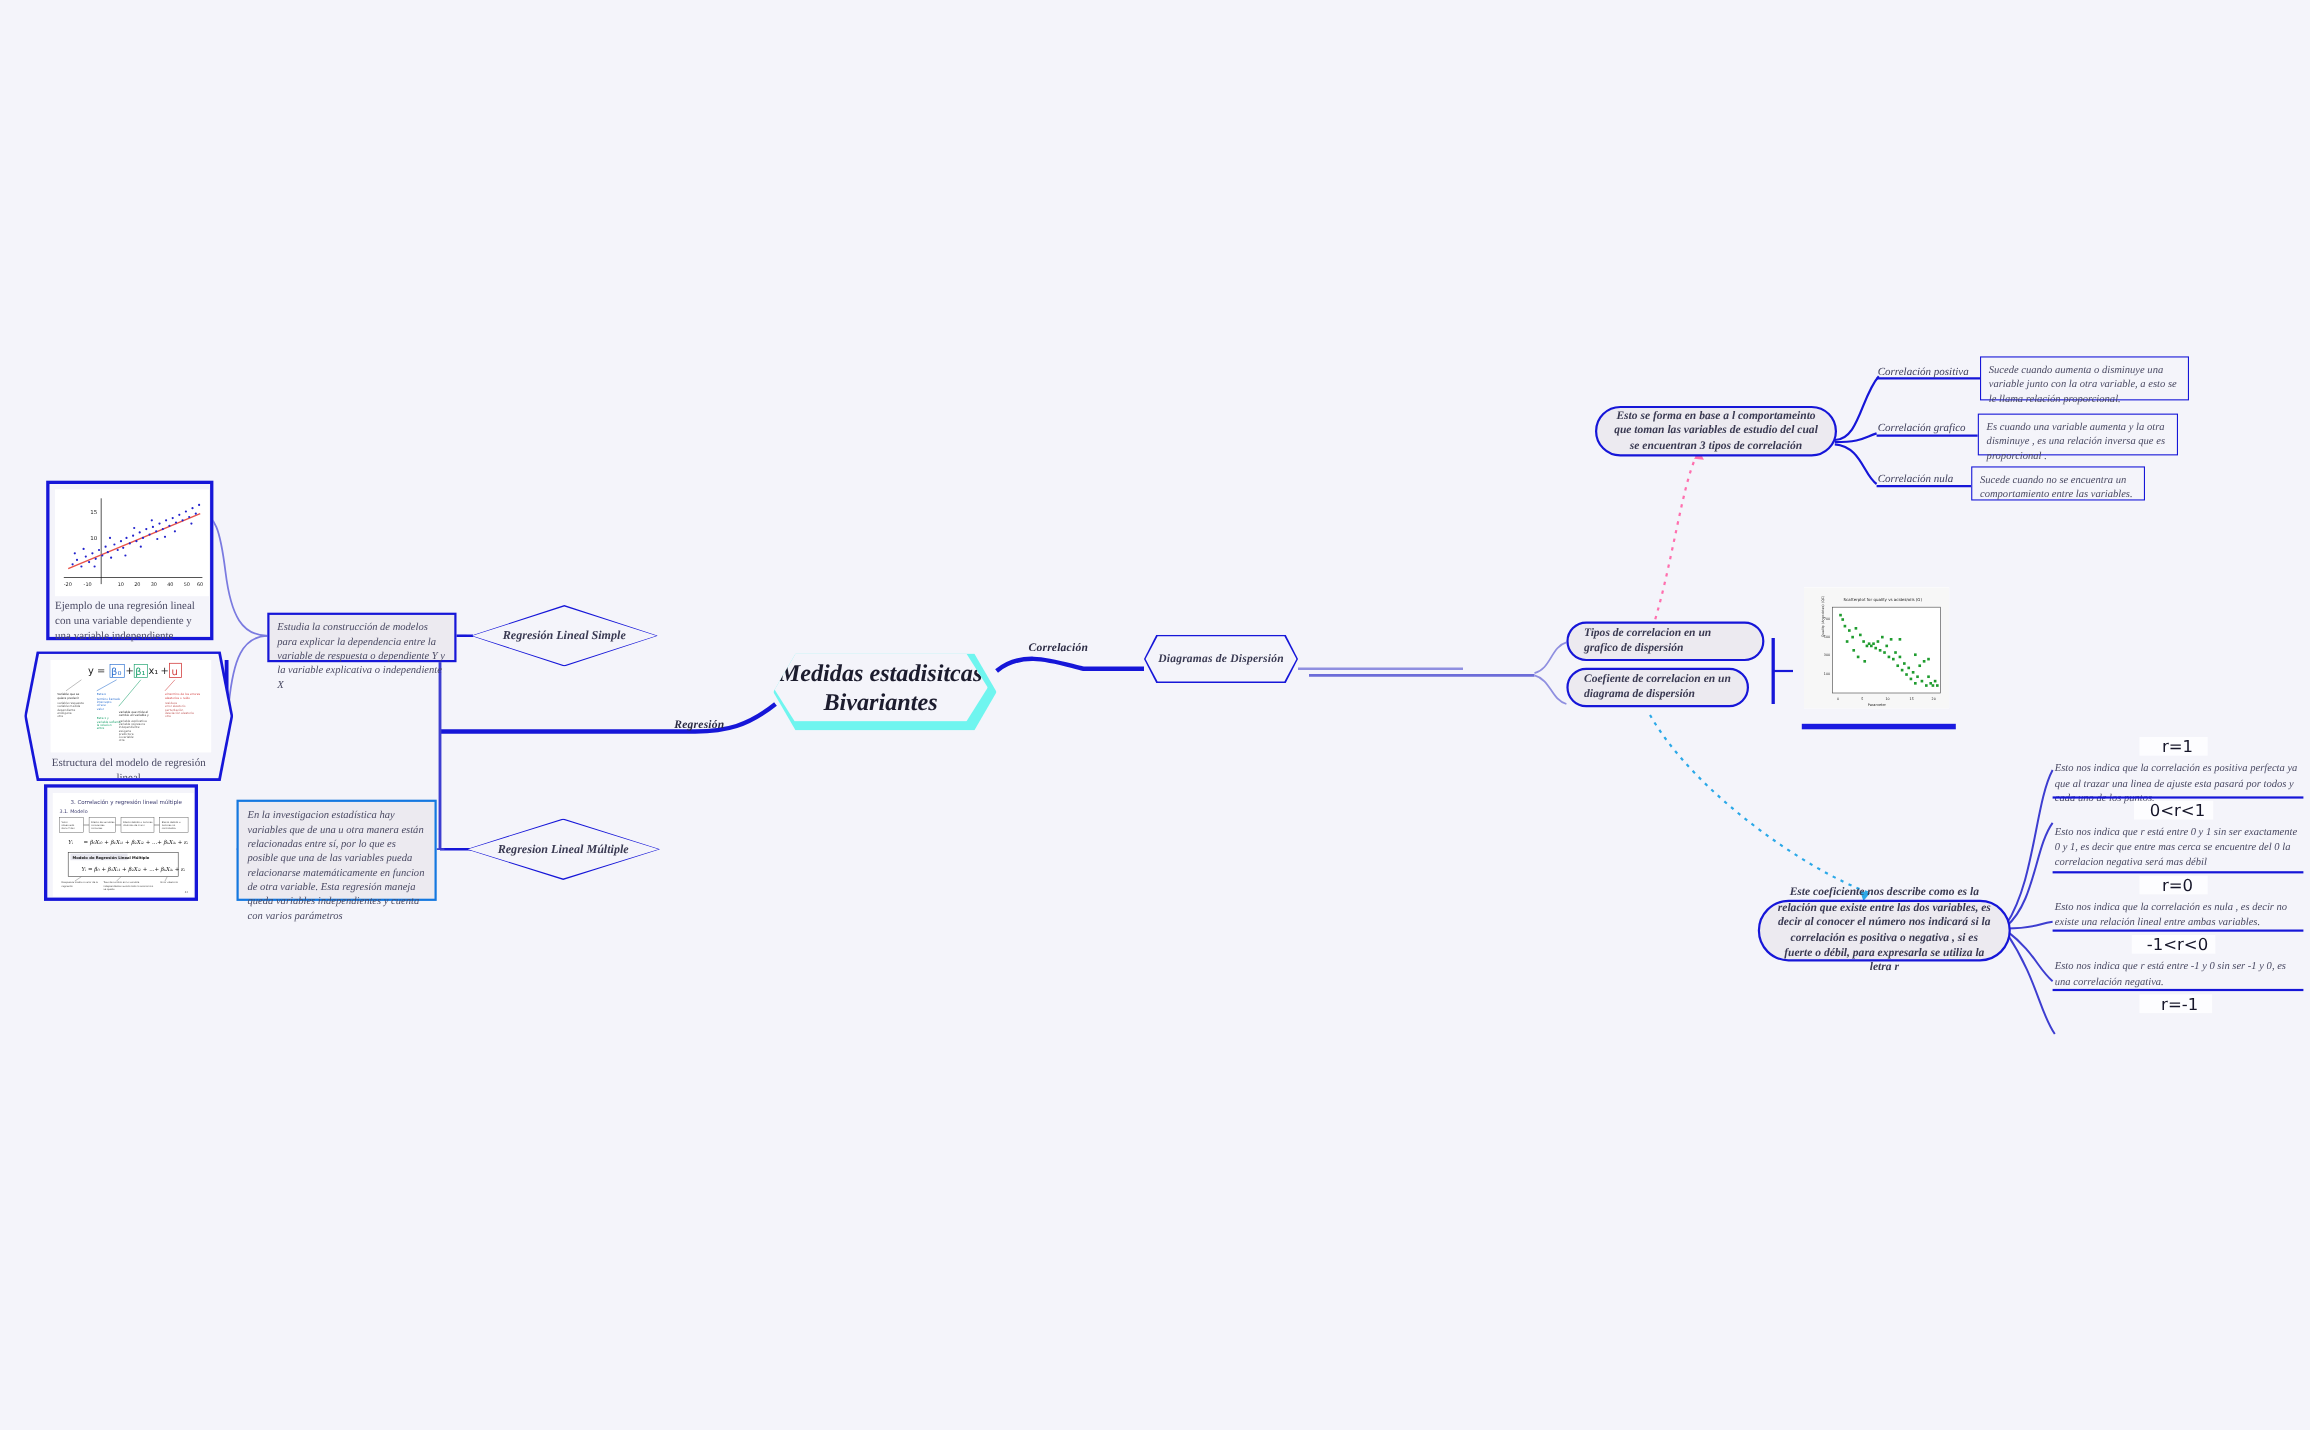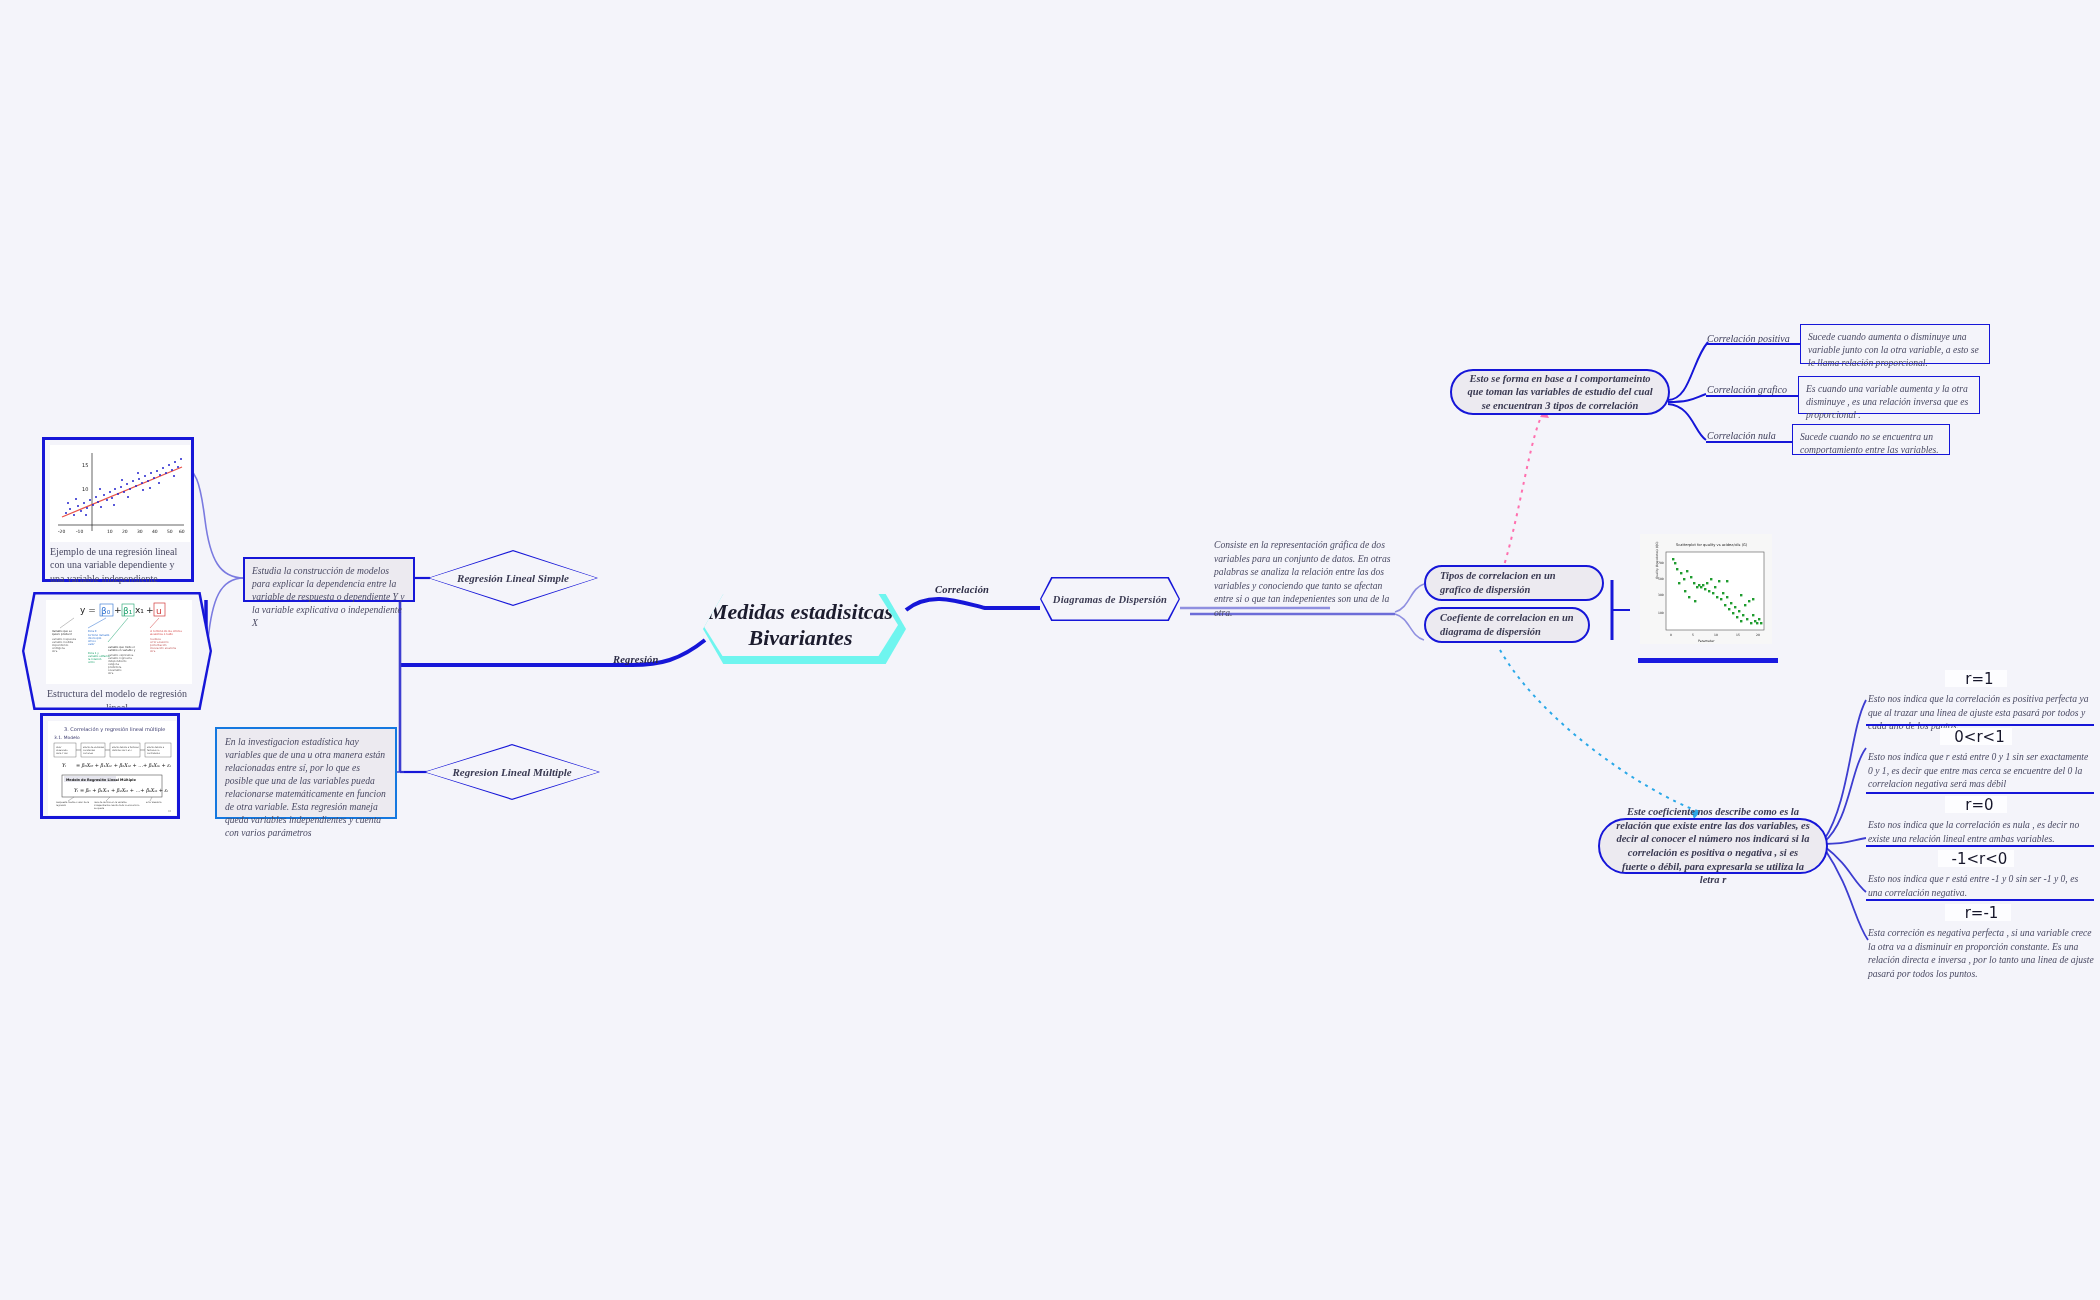--- a/index.html
+++ b/index.html
@@ -345,21 +345,20 @@
       <line x1="62" y1="76" x2="58" y2="80" stroke="#666" stroke-width="0.4"></line>
       <line x1="104" y1="76" x2="102" y2="80" stroke="#666" stroke-width="0.4"></line>
       <text x="120" y="91" font-size="2.4" font-family="DejaVu Sans" fill="#666">42</text>
     </svg>
   </div>
 
   <div class="hexnode-wrap" style="left:1040px;top:577px;width:140px;height:44px;">
     <div class="hexnode">Diagramas de Dispersión</div>
   </div>
 
-  <div class="plaintext" style="left:1214px;top:538px;width:180px;">Consiste en la representación gráfica de dos variables para un conjunto de datos. En otras palabras se analiza la relación entre las dos variables y conociendo que tanto se afectan entre si o que tan indepenientes son una de la otra.</div>
 
   <div class="pill" style="left:1424px;top:565px;width:180px;height:36px;">
     <span>Tipos de correlacion en un grafico de dispersión</span>
   </div>
 
   <div class="pill" style="left:1424px;top:607px;width:166px;height:36px;">
     <span>Coefiente de correlacion en un diagrama de dispersión</span>
   </div>
 
   <div class="pill center" style="left:1450px;top:369px;width:220px;height:46px;">
@@ -476,15 +475,14 @@
     <span class="dot"></span>
     <span>-1&lt;r&lt;0</span>
   </div>
   <div class="plaintext" style="left:1868px;top:872px;width:226px;">Esto nos indica que r está entre -1 y 0 sin ser -1 y 0, es una correlación negativa.</div>
   <div class="underbar" style="left:1866px;top:899px;width:228px;"></div>
 
   <div class="chip" style="left:1945px;top:904px;width:66px;height:17px;">
     <span class="dot"></span>
     <span>r=-1</span>
   </div>
-  <div class="plaintext" style="left:1868px;top:926px;width:226px;">Esta correción es negativa perfecta , si una variable crece la otra va a disminuir en proporción constante. Es una relación directa e inversa , por lo tanto una linea de ajuste pasará por todos los puntos.</div>
 
 </div>
 
 </body></html>

